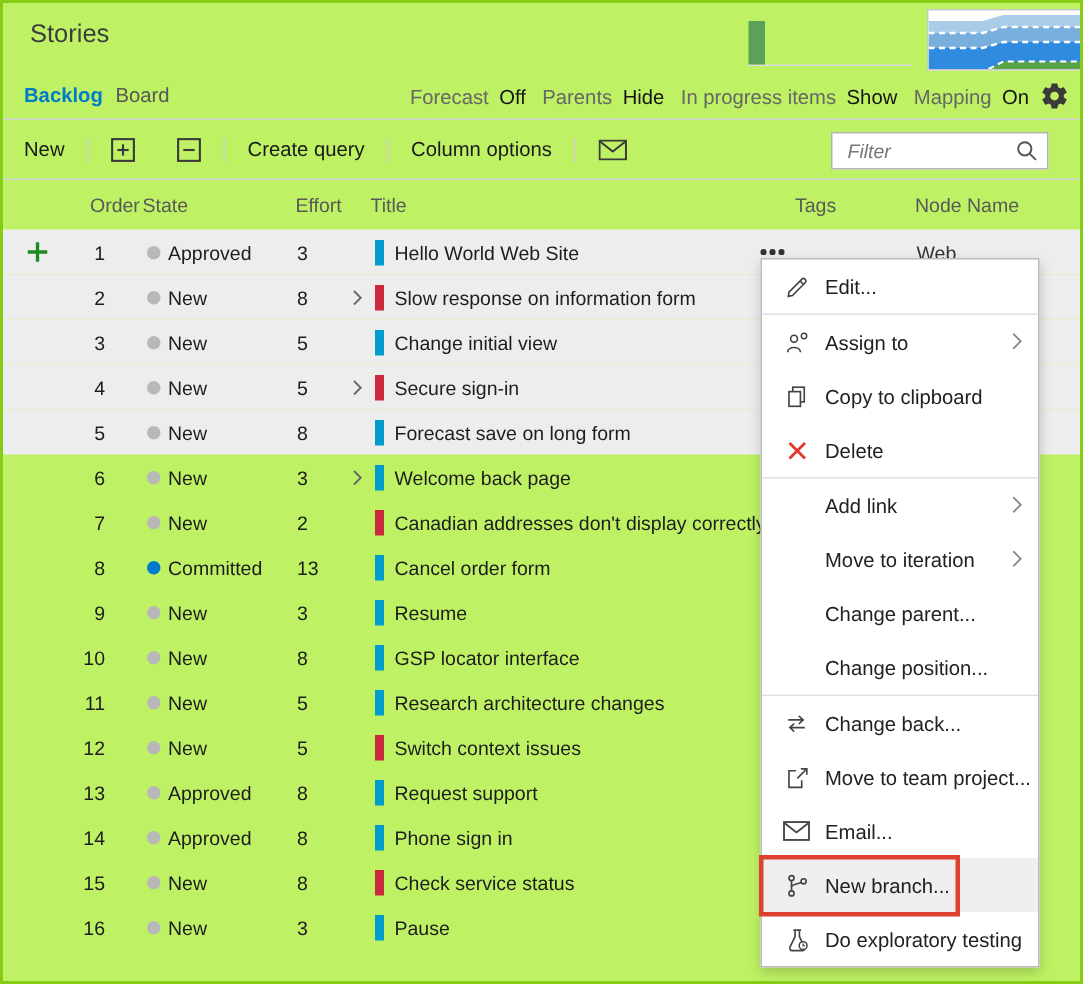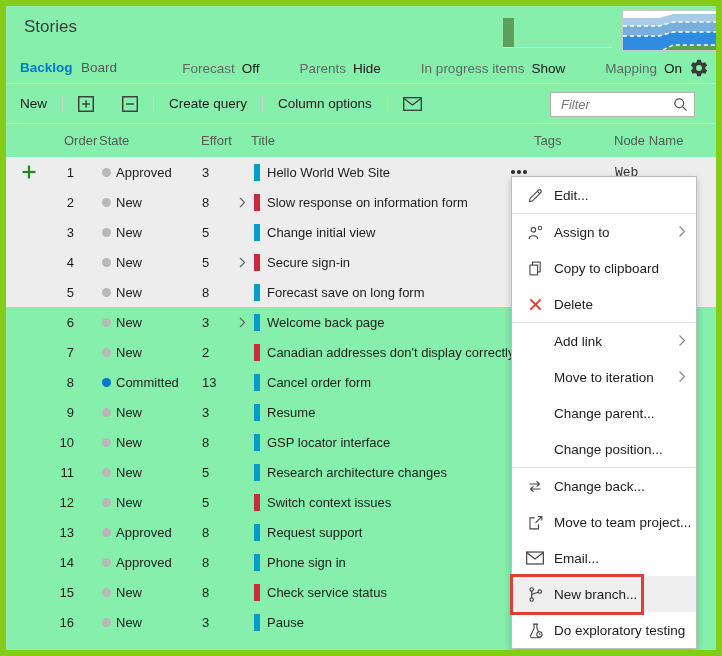--- a/index.html
+++ b/index.html
@@ -1,31 +1,31 @@
 <!DOCTYPE html>
 <html><head>
 <meta charset="utf-8">
 <style>
   html,body{margin:0;padding:0;background:#fff;}
-  .app{position:relative;width:722px;height:656px;box-sizing:border-box;border:6px solid #84cc16;
-       background:#86efac;font-family:"Liberation Sans","DejaVu Sans",sans-serif;color:#1a1a1a;overflow:hidden;}
+  .app{position:relative;width:722px;height:656px;box-sizing:border-box;border:2px solid #84cc16;
+       background:#bef264;font-family:"Liberation Sans","DejaVu Sans",sans-serif;color:#1a1a1a;overflow:hidden;}
 
   
   .page-title{position:absolute;left:18px;top:11px;font-size:17px;font-weight:400;color:#3d3d3d;}
   .velocity-chart{position:absolute;left:482px;top:4px;width:126px;height:38px;cursor:pointer;}
   .velocity-axis{position:absolute;left:14px;right:2px;bottom:0;height:1px;background:#dcdcdc;}
   .velocity-bar{position:absolute;left:15px;bottom:1px;width:11px;height:29px;}
   .cfd-chart{position:absolute;left:616px;top:4px;width:104px;height:39px;border:1px solid #c9c9c9;cursor:pointer;background:#fff;}
 
   
   .tabs-row{position:absolute;left:0;right:0;top:47px;height:30px;border-bottom:1px solid #d4d4d4;}
   .tab{position:absolute;top:0;line-height:30px;font-size:13.5px;cursor:pointer;}
   .tab-backlog{left:14px;font-weight:700;}
   .tab-board{left:75px;color:#565656;}
-  .view-settings{position:absolute;right:34px;top:0;height:30px;display:flex;align-items:center;gap:40px;}
+  .view-settings{position:absolute;right:34px;top:0;height:30px;display:flex;align-items:center;gap:11px;}
   .vs-pair{display:flex;gap:7px;font-size:13.5px;cursor:pointer;white-space:nowrap;}
   .vs-label{color:#666;}
   .vs-value{color:#151515;}
   .gear{position:absolute;right:7px;top:5px;width:20px;height:20px;cursor:pointer;}
 
   
   .toolbar{position:absolute;left:0;right:0;top:78px;height:39px;border-bottom:1px solid #d4d4d4;}
   .toolbar-items{position:absolute;left:14px;top:0;bottom:0;display:flex;align-items:center;gap:15px;}
   .tb-btn{font-size:13.5px;color:#1a1a1a;cursor:pointer;white-space:nowrap;}
   .tb-sep{width:1px;height:16px;background:#cfcfcf;}
@@ -48,21 +48,21 @@
   .c.add{left:16px;}
   .c.order{left:38px;width:30px;justify-content:flex-end;}
   .c.dot{left:96px;top:11px;width:9px;height:9px;border-radius:50%;}
   .c.state{left:110px;}
   .c.effort{left:196px;}
   .c.chev{left:233px;}
   .c.bar{left:248px;top:6.5px;width:6px;height:17px;}
   .c.title{left:261px;white-space:nowrap;}
   .c.ellipsis{left:505px;gap:2.5px;cursor:pointer;}
   .c.ellipsis i{width:3.5px;height:3.5px;border-radius:50%;background:#333;}
-  .c.node{left:609px;color:#333;font-family:Liberation Mono, monospace;}
+  .c.node{left:609px;color:#333;}
 
   
   .context-menu{position:absolute;left:505px;top:170px;width:184px;background:#fff;border:1px solid #bcbcbc;
        box-shadow:0 3px 8px rgba(0,0,0,.20);z-index:10;}
   .menu-item{position:relative;height:36px;display:flex;align-items:center;padding-left:13px;
        font-size:13.5px;color:#212121;cursor:pointer;box-sizing:border-box;}
   .menu-item.highlighted{background:#efefef;align-items:center;}
   .mi-icon{width:20px;height:20px;margin-right:9px;display:flex;align-items:center;justify-content:center;color:#444;flex:0 0 20px;}
   .mi-label{white-space:nowrap;}
   .mi-chev{position:absolute;right:10px;top:11px;}

